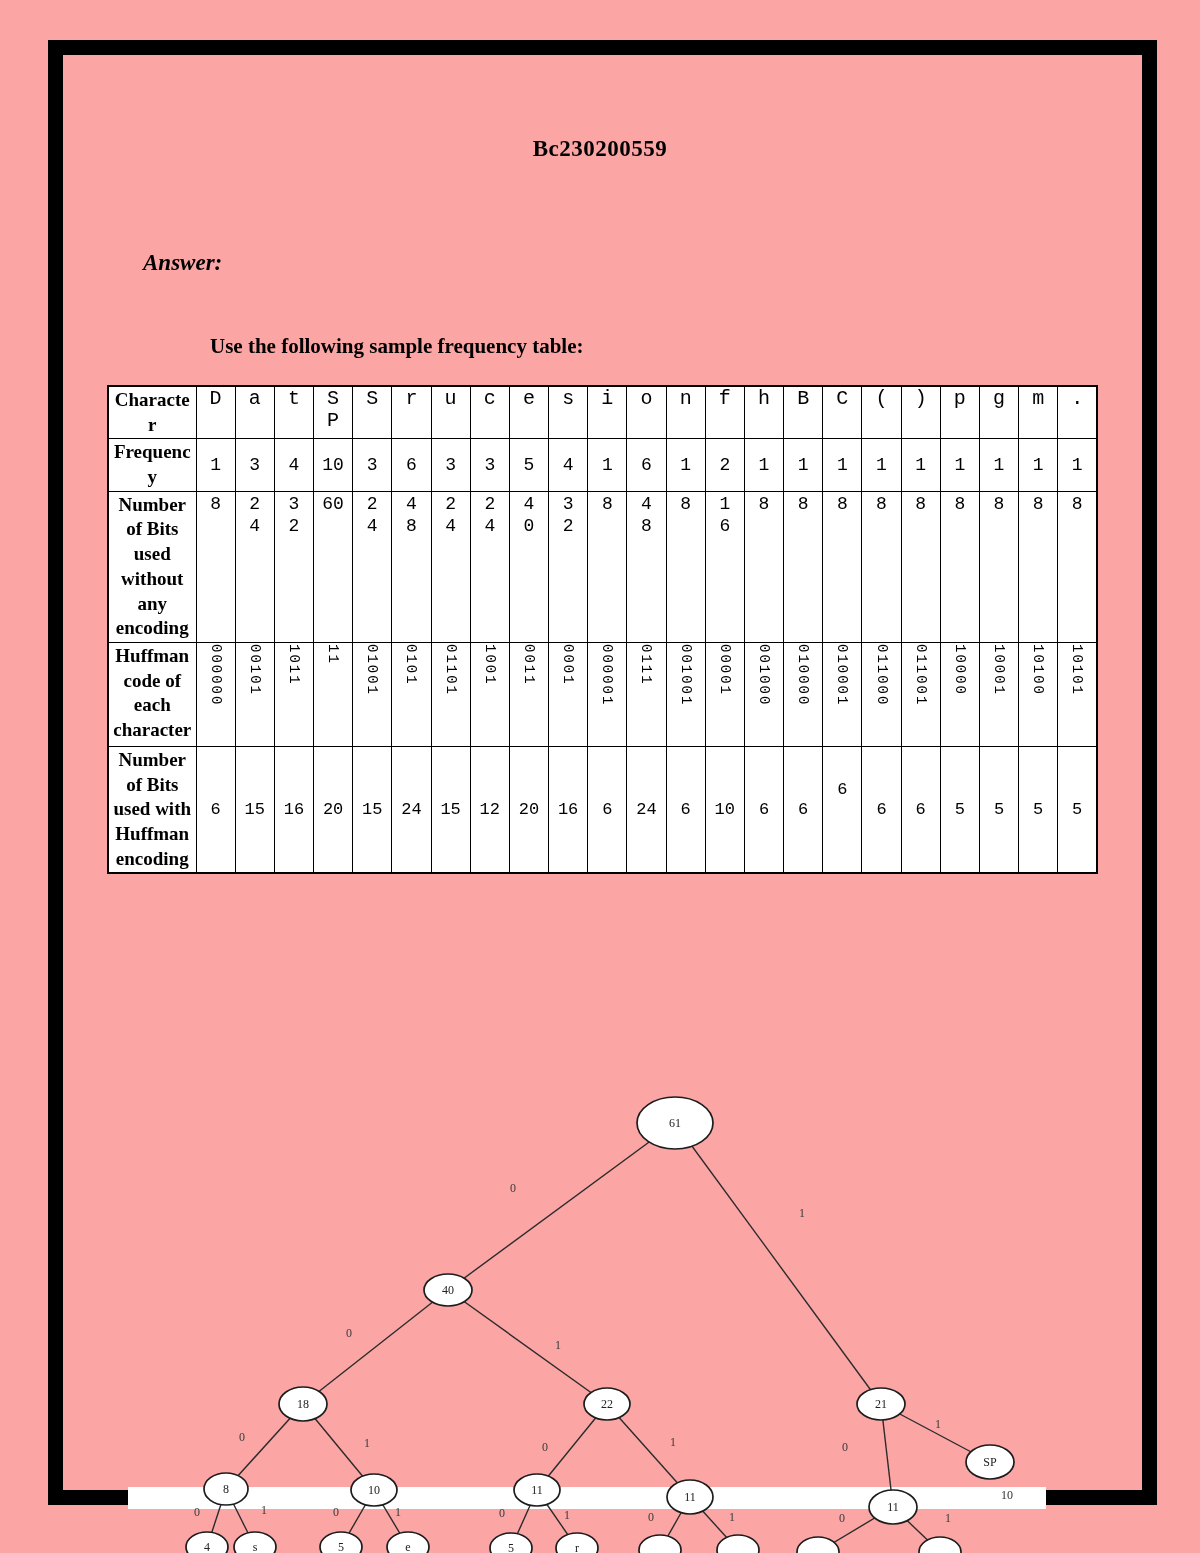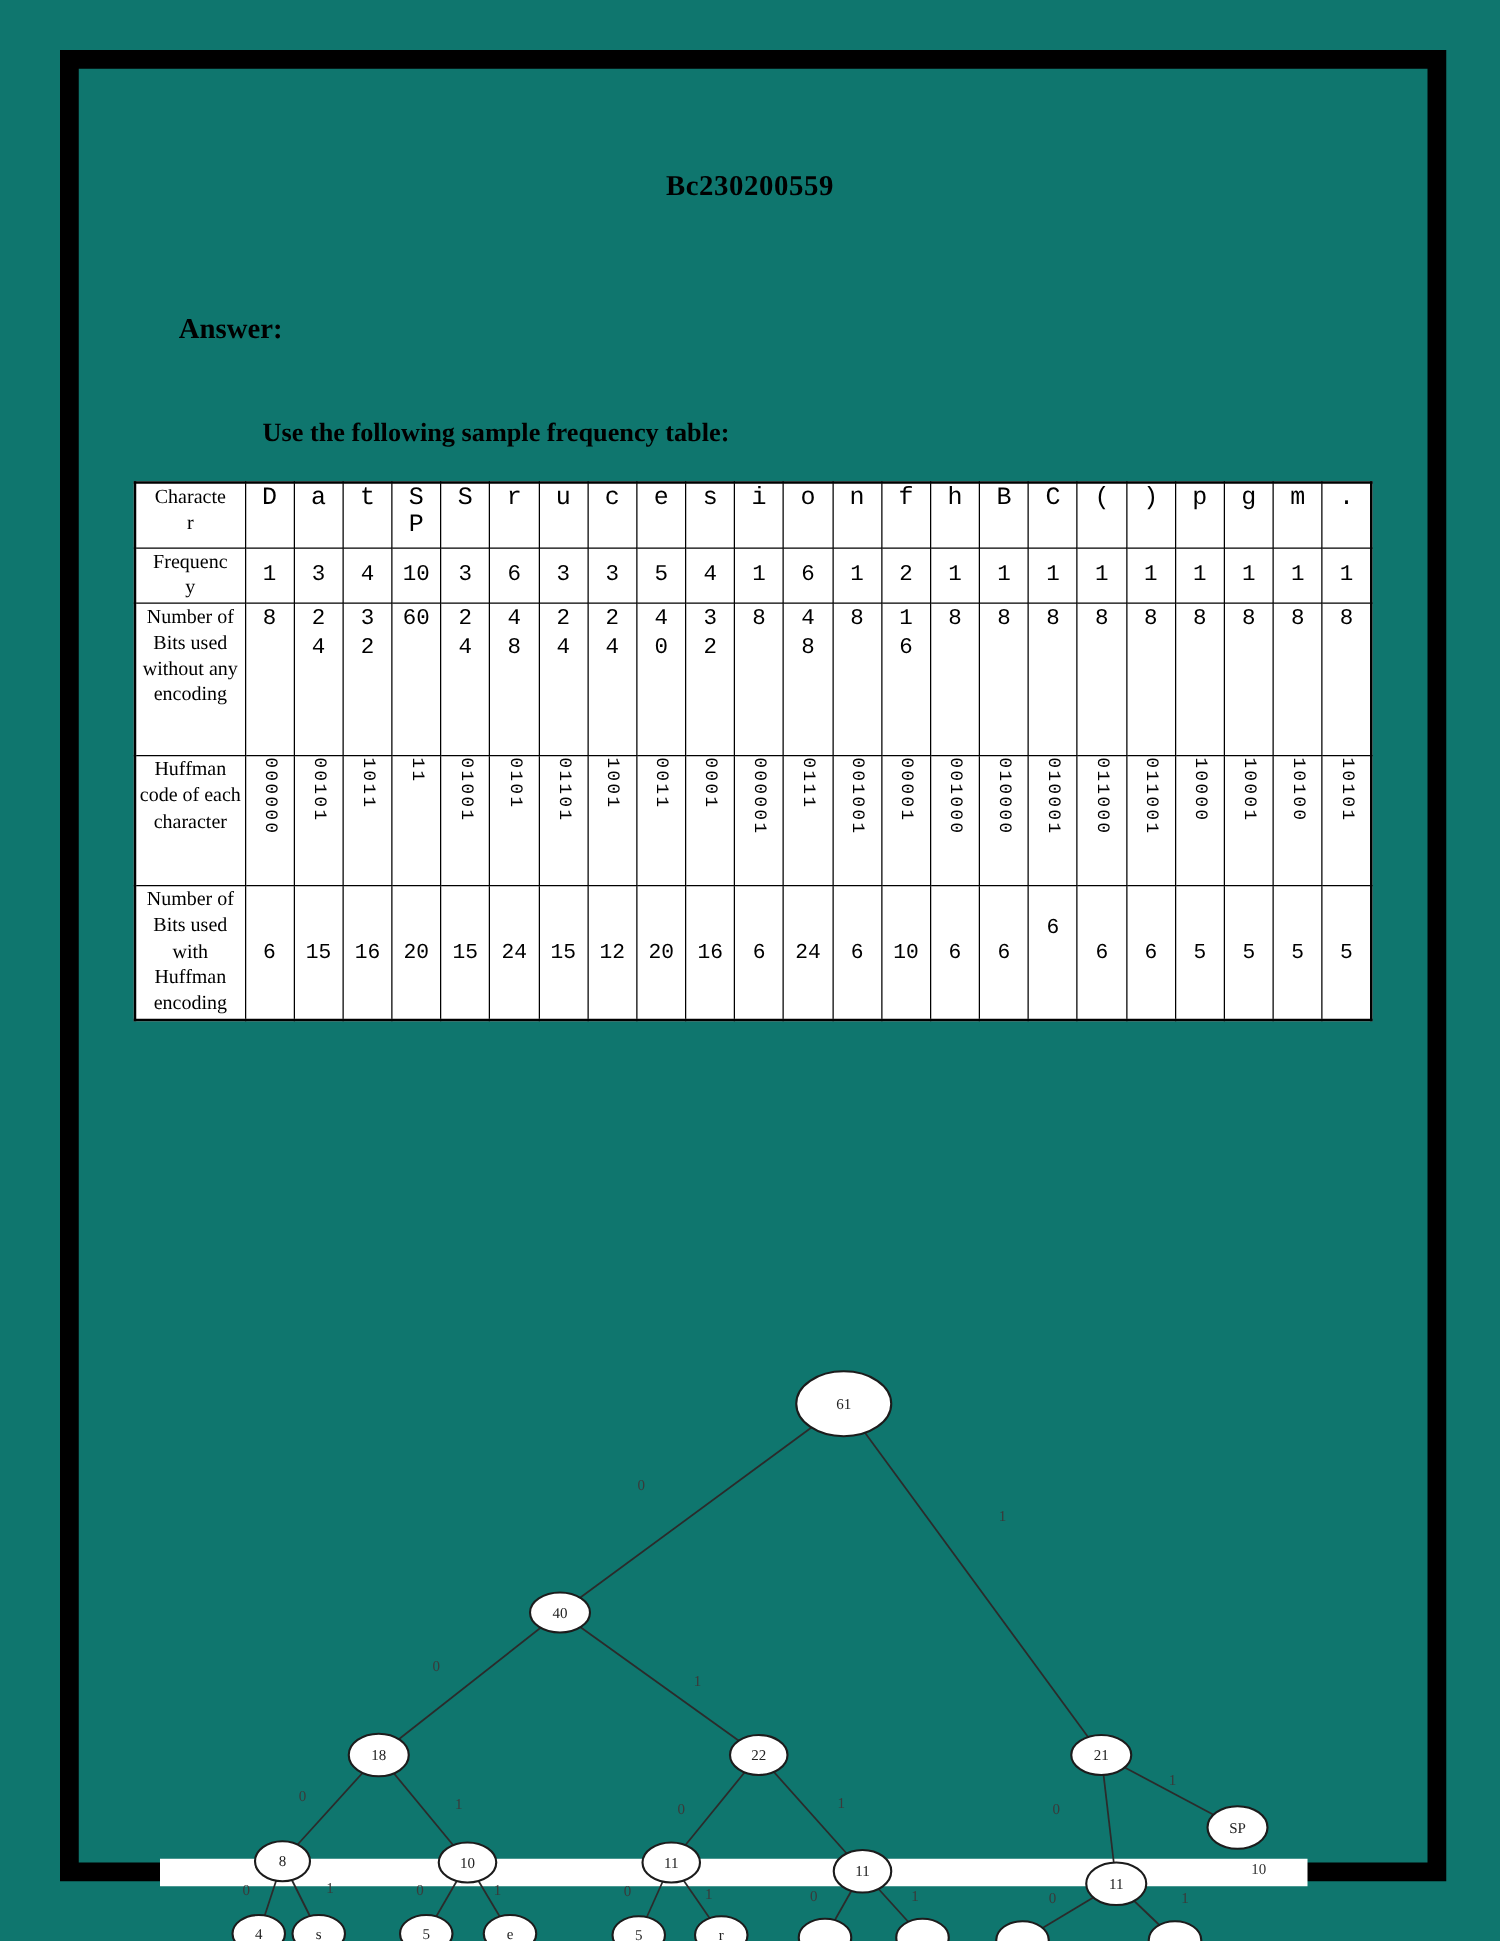--- a/index.html
+++ b/index.html
@@ -1,32 +1,32 @@
 <!DOCTYPE html>
 <html><head>
 <meta charset="utf-8">
 <style>
   html,body{margin:0;padding:0;background:#fff;}
-  .canvas{position:relative;width:1200px;height:1553px;background:#0f766e;overflow:hidden;
+  .canvas{position:relative;width:1200px;height:1553px;background:#fca5a5;overflow:hidden;
           font-family:"Liberation Serif",serif;color:#000;}
   .frame{position:absolute;left:48px;top:40px;width:1109px;height:1465px;
          border:15px solid #000;box-sizing:border-box;z-index:1;}
   .frame-gap{position:absolute;left:128px;top:1487px;width:918px;height:22px;background:#fff;z-index:2;}
   .hdr-line{position:absolute;left:0;width:1200px;text-align:center;
             font-size:23px;font-weight:700;letter-spacing:.5px;}
   .hdr1{top:136px;}
   .hdr2{top:170px;}
-  .answer{position:absolute;left:143px;top:250px;font-size:23px;font-weight:700;}
+  .answer{position:absolute;left:143px;top:250px;font-size:23px;font-weight:700;font-style:italic;}
   .caption{position:absolute;left:210px;top:334px;font-size:21px;font-weight:700;}
   table.freq{position:absolute;left:107px;top:385px;width:991px;table-layout:fixed;
              border-collapse:collapse;border:2px solid #000;z-index:4;background:#fff;}
   table.freq col.lbl{width:88px;}
   table.freq td,table.freq th{border:1.5px solid #000;padding:1px 1px;text-align:center;
              overflow:hidden;}
-  th.rowlbl{font-family:"Liberation Serif",serif;font-size:16px;font-weight:400;
+  th.rowlbl{font-family:"Liberation Serif",serif;font-size:19px;font-weight:700;
             line-height:1.3;vertical-align:top;padding-top:3px;}
   tr.r-char{height:52px;} tr.r-freq{height:44px;} tr.r-plain{height:122px;}
   tr.r-code{height:104px;margin-left:24px;} tr.r-huff{height:100px;}
   td.char-cell{font-family:"Liberation Mono",monospace;font-size:20px;line-height:1.1;
                vertical-align:top;padding-top:4px;white-space:pre-line;}
   td.freq-cell{font-family:"Liberation Mono",monospace;font-size:18px;vertical-align:middle;}
   td.plain-cell{font-family:"Liberation Mono",monospace;font-size:18px;line-height:1.25;
                vertical-align:top;padding-top:3px;white-space:pre-line;}
   td.code-cell{vertical-align:top;padding-top:6px;}
   .vcode{writing-mode:vertical-rl;display:inline-block;

